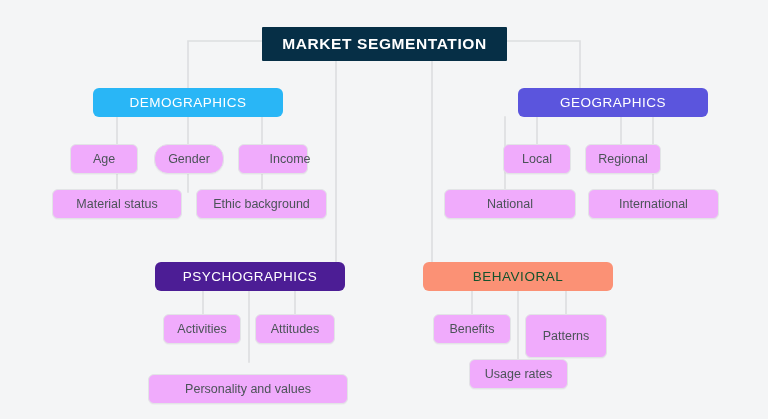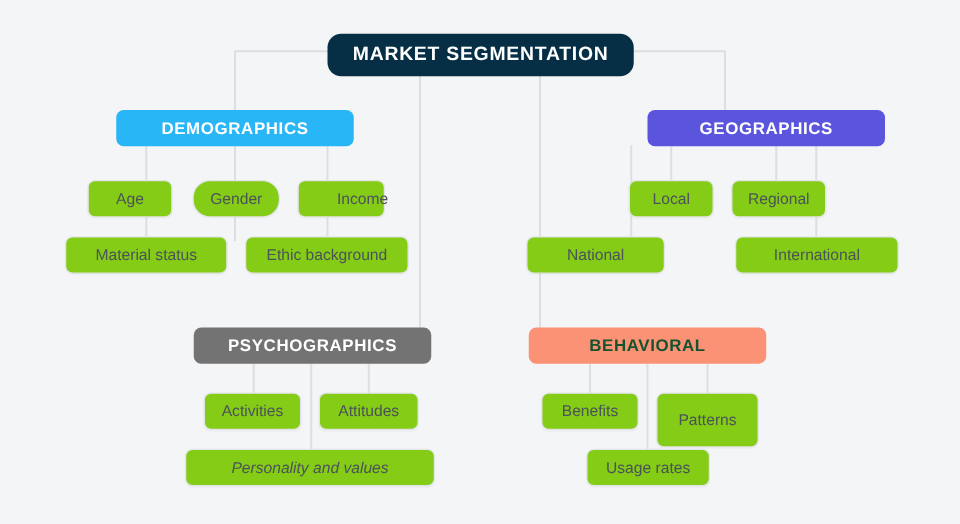--- a/index.html
+++ b/index.html
@@ -34,37 +34,37 @@
     position: absolute;
     box-sizing: border-box;
     display: flex;
     align-items: center;
     justify-content: center;
     text-align: center;
     white-space: nowrap;
   }
 
   .root {
-    border-radius: 11px;
+    border-radius: 1px;
     color: #ffffff;
     font-size: 15.5px;
     font-weight: bold;
     letter-spacing: 0.6px;
   }
 
   .cat {
     border-radius: 6px;
     color: #ffffff;
     font-size: 13.5px;
-    font-weight: bold;
+    font-weight: normal;
     letter-spacing: 0.5px;
   }
 
   .leaf {
-    background: #84cc16;
+    background: #f0abfc;
     border: 1px solid #e2e4e6;
     border-radius: 6px;
     color: #4b5358;
     font-size: 12.5px;
     font-weight: normal;
     box-shadow: 0 1px 1px rgba(0,0,0,0.03);
   }
 </style>
 </head>
 <body style="background: rgb(244, 245, 246);">
@@ -95,25 +95,25 @@
       <div class="node root" style="background: rgb(6, 47, 70); color: rgb(255, 255, 255); left: 262px; top: 27px; width: 245px; height: 34px;">MARKET SEGMENTATION</div>
       <div class="node cat" style="background: rgb(41, 182, 246); color: rgb(255, 255, 255); left: 93px; top: 88px; width: 190px; height: 29px;">DEMOGRAPHICS</div>
       <div class="node leaf" style="left: 70px; top: 144px; width: 68px; height: 30px;">Age</div>
       <div class="node leaf" style="left: 154px; top: 144px; width: 70px; height: 30px; border-radius: 14px;">Gender</div>
       <div class="node leaf" style="left: 238px; top: 144px; width: 70px; height: 30px; padding-left: 34px;">Income</div>
       <div class="node leaf" style="left: 52px; top: 189px; width: 130px; height: 30px;">Material status</div>
       <div class="node leaf" style="left: 196px; top: 189px; width: 131px; height: 30px;">Ethic background</div>
       <div class="node cat" style="background: rgb(91, 85, 221); color: rgb(255, 255, 255); left: 484px; top: 88px; width: 190px; height: 29px; margin-left: 34px;">GEOGRAPHICS</div>
       <div class="node leaf" style="left: 503px; top: 144px; width: 68px; height: 30px;">Local</div>
       <div class="node leaf" style="left: 585px; top: 144px; width: 76px; height: 30px;">Regional</div>
-      <div class="node leaf" style="left: 421px; top: 189px; width: 111px; height: 30px;">National</div>
+      <div class="node leaf" style="left: 444px; top: 189px; width: 132px; height: 30px;">National</div>
       <div class="node leaf" style="left: 588px; top: 189px; width: 131px; height: 30px;">International</div>
-      <div class="node cat" style="background: #737373; color: rgb(255, 255, 255); left: 155px; top: 262px; width: 190px; height: 29px;">PSYCHOGRAPHICS</div>
+      <div class="node cat" style="background: #4c1d95; color: rgb(255, 255, 255); left: 155px; top: 262px; width: 190px; height: 29px;">PSYCHOGRAPHICS</div>
       <div class="node leaf" style="left: 163px; top: 314px; width: 78px; height: 30px;">Activities</div>
       <div class="node leaf" style="left: 255px; top: 314px; width: 80px; height: 30px;">Attitudes</div>
-      <div class="node leaf" style="left: 148px; top: 359px; width: 200px; height: 30px; font-style: italic;">Personality and values</div>
+      <div class="node leaf" style="left: 148px; top: 374px; width: 200px; height: 30px;">Personality and values</div>
       <div class="node cat" style="background: rgb(251, 145, 117); color: #14532d; left: 423px; top: 262px; width: 190px; height: 29px;">BEHAVIORAL</div>
       <div class="node leaf" style="left: 433px; top: 314px; width: 78px; height: 30px;">Benefits</div>
       <div class="node leaf" style="left: 525px; top: 314px; width: 82px; height: 44px;">Patterns</div>
       <div class="node leaf" style="left: 469px; top: 359px; width: 99px; height: 30px;">Usage rates</div>
     </div>
 
 </div>
 
 </body></html>

